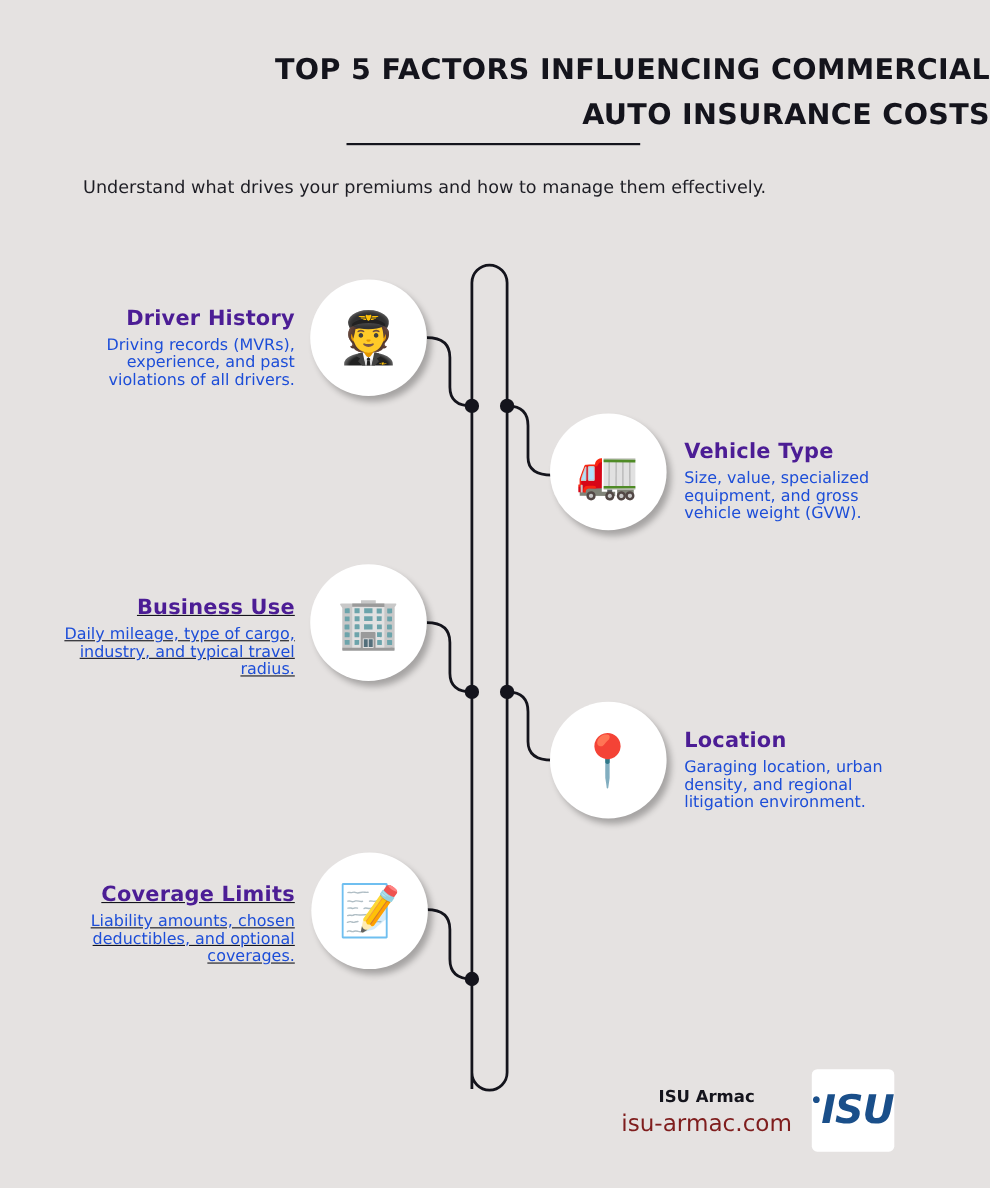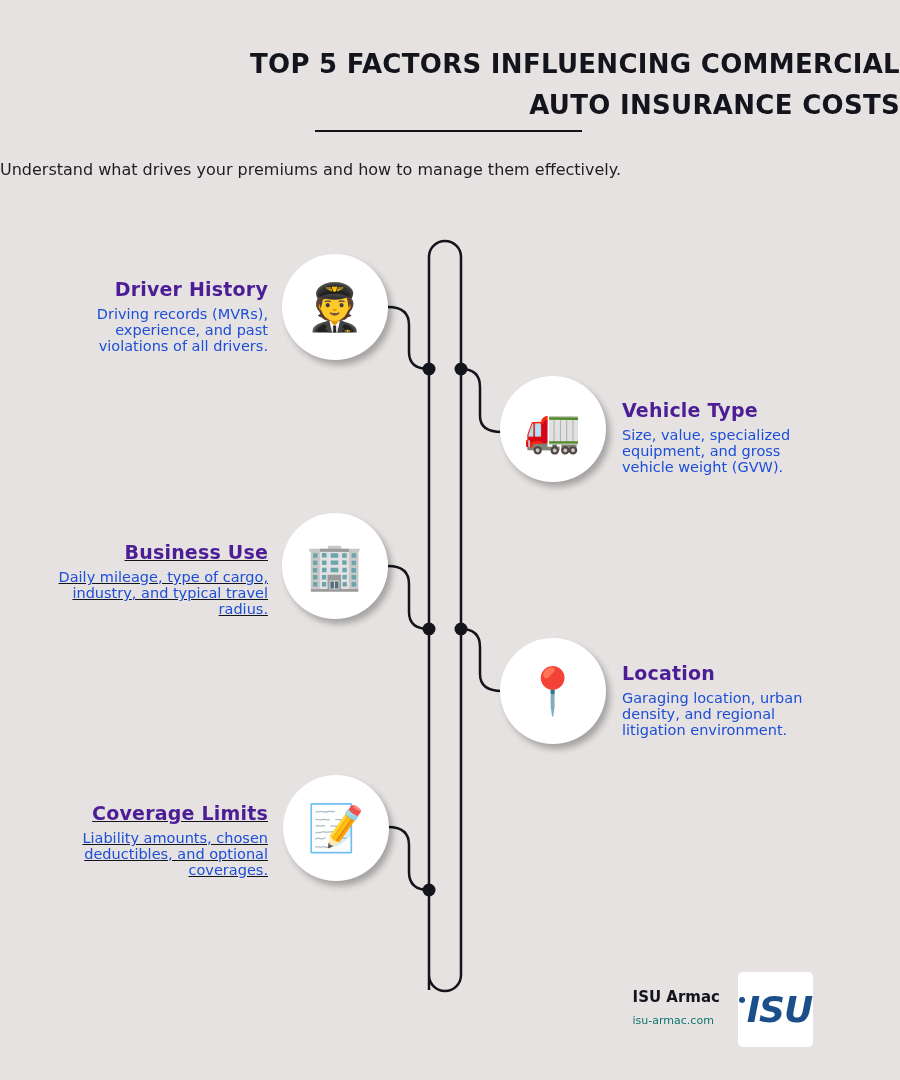--- a/index.html
+++ b/index.html
@@ -21,21 +21,21 @@
     letter-spacing: 0.3px;
     color: #14141c;
     margin: 0;
   }
   .title-rule {
     position: absolute; left: 315px; top: 130px; width: 267px; height: 2px;
     background: #14141c;
   }
   .subtitle {
     position: absolute; left: 0; top: 160px; width: 772px;
-    text-align: left; font-size: 16px; color: #1d1d24;
+    text-align: center; font-size: 16px; color: #1d1d24;
     font-family: "DejaVu Sans", sans-serif;
   }
   svg.lines { position: absolute; left: 0; top: 0; }
   .circle {
     position: absolute; width: 106px; height: 106px; border-radius: 50%;
     background: #ffffff;
     box-shadow: 4px 5px 6px rgba(0,0,0,0.28);
     display: flex; align-items: center; justify-content: center;
   }
   .emoji { font-size: 46px; line-height: 1; }
@@ -43,24 +43,24 @@
   .item-text.left { text-align: right; }
   .item-text.right { text-align: left; }
   .item-title {
     font-weight: bold; font-size: 19px; line-height: 24px; color: #4c1d95;
     margin-bottom: 5px; letter-spacing: 0.2px;
   }
   .item-desc {
     font-size: 14.5px; line-height: 16px; color: #1d4ed8;
   }
   .brand {
-    position: absolute; right: 180px; top: 986px; text-align: left;
+    position: absolute; right: 180px; top: 986px; text-align: center;
   }
   .brand-name { font-weight: bold; font-size: 15px; line-height: 22px; color: #14141c; }
-  .brand-url { font-size: 11px; line-height: 26px; color: #0f766e; }
+  .brand-url { font-size: 21px; line-height: 26px; color: #7f1d1d; }
   .logo {
     position: absolute; left: 738px; top: 972px; width: 75px; height: 75px;
     background: #ffffff; border-radius: 5px;
     display: flex; align-items: center; justify-content: center;
   }
   .logo-text {
     font-family: "DejaVu Sans", sans-serif; font-weight: bold; font-style: italic;
     font-size: 36px; color: #1a4f8a; letter-spacing: -1px;
   }
   .logo-dot { font-size: 8px; color: #1a4f8a; position: relative; top: -10px; margin-right: 1px; }

